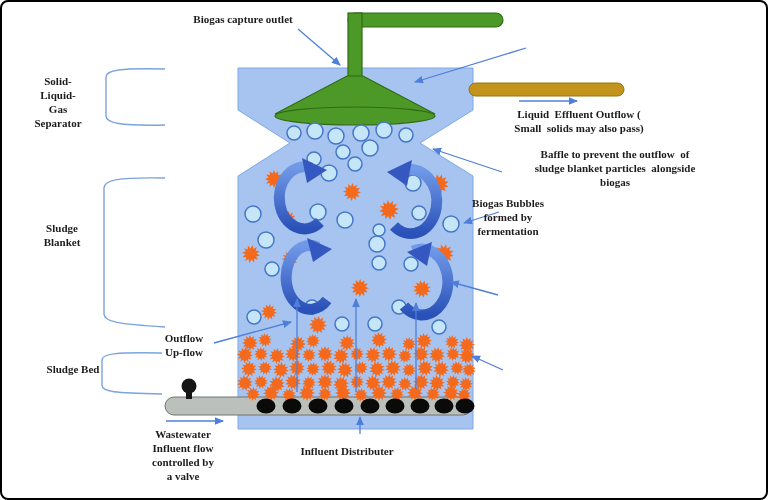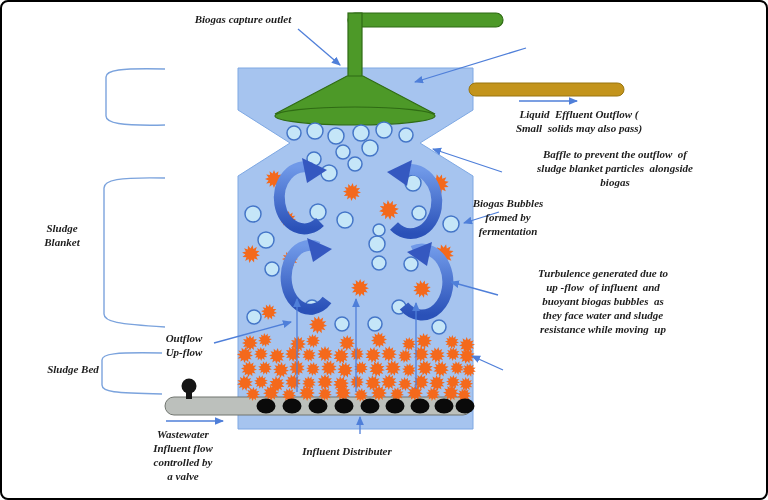--- a/index.html
+++ b/index.html
@@ -5,21 +5,21 @@
   html,body{margin:0;padding:0;background:#ffffff;}
   .canvas{
     position:relative;width:768px;height:500px;background:#ffffff;
     border:2px solid #000;border-radius:8px;box-sizing:border-box;overflow:hidden;
     font-family:"Liberation Serif","DejaVu Serif",serif;
   }
   .canvas svg{position:absolute;left:0;top:0;}
   .lbl{
     position:absolute;transform:translateX(-50%);
     width:max-content;text-align:center;white-space:pre-wrap;
-    font-size:11px;font-weight:bold;line-height:14px;color:#1c1c1c;font-style:italic;
+    font-size:11px;font-weight:bold;line-height:14px;color:#1c1c1c;
   }
   .tank{fill:#a6c4ef;stroke:#7ea8e3;stroke-width:1;}
   .green{fill:#4d9928;stroke:#2f6b14;stroke-width:1.2;}
   .gold{fill:#c3941c;stroke:#99750e;stroke-width:1;}
   .graypipe{fill:#bcc0bc;stroke:#70756f;stroke-width:1;}
   .valve{fill:#151515;}
   .bubble{fill:#c5e6f8;stroke:#4576c8;stroke-width:1.5;}
   .granule{fill:#f4691c;}
   .hole{fill:#0a0a0a;}
   .circ{stroke:url(#circGrad);stroke-width:11;fill:none;}
@@ -228,25 +228,24 @@
 
   <div class="lbl" style="left:241px;top:10px">Biogas capture outlet</div>
   <div class="lbl" style="left:613px;top:145px">Baffle to prevent the outflow  of
 sludge blanket particles  alongside
 biogas</div>
   <div class="lbl" style="left:577px;top:105px">Liquid  Effluent Outflow (
 Small  solids may also pass)</div>
   <div class="lbl" style="left:506px;top:194px">Biogas Bubbles
 formed by
 fermentation</div>
-  <div class="lbl" style="left:601px;top:264px">Turbulence generated due to
-up -flow  of influent  and
-buoyant biogas bubbles  as
-they face water and sludge
-resistance while moving  up</div>
+  <div class="lbl" style="left:56px;top:72px">Solid-
+Liquid-
+Gas
+Separator</div>
   <div class="lbl" style="left:60px;top:219px">Sludge
 Blanket</div>
   <div class="lbl" style="left:71px;top:360px">Sludge Bed</div>
   <div class="lbl" style="left:182px;top:329px">Outflow
 Up-flow</div>
   <div class="lbl" style="left:181px;top:425px">Wastewater
 Influent flow
 controlled by
 a valve</div>
   <div class="lbl" style="left:345px;top:442px">Influent Distributer</div>

